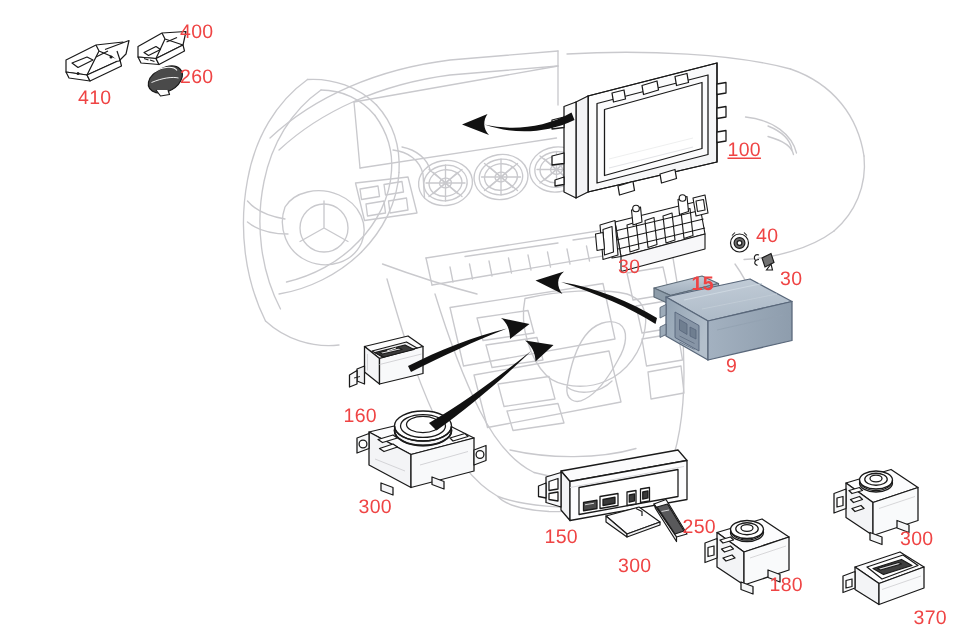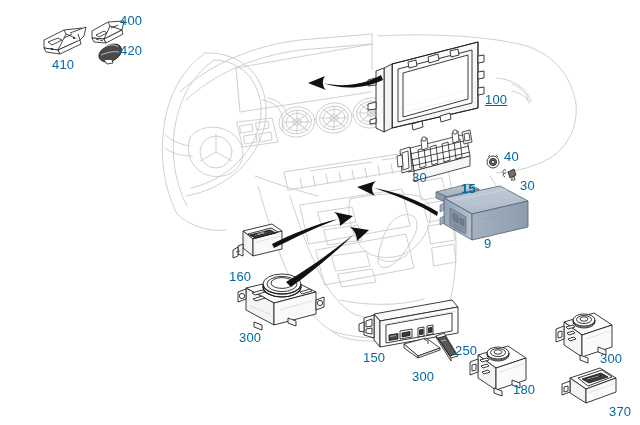--- a/index.html
+++ b/index.html
@@ -4,21 +4,21 @@
 <title>Parts Diagram</title>
 <style>
   html,body{margin:0;padding:0;background:#ffffff;}
   body{width:640px;height:425px;overflow:hidden;font-family:"Liberation Sans",sans-serif;}
   #stage{position:relative;width:640px;height:425px;background:#fff;}
   #stage svg{position:absolute;left:0;top:0;width:640px;height:425px;}
   .callout{
     position:absolute;
     font-family:"Liberation Sans",sans-serif;
     font-size:13px;
-    color:#0369a1;
+    color:#ef4444;
     line-height:1;
     white-space:nowrap;
     letter-spacing:0.2px;
   }
 </style>
 </head>
 <body>
 
 <div id="stage">
 
@@ -453,21 +453,21 @@
                C 310 268, 334 250, 354 234
                C 336 252, 312 272, 291 287 Z"></path>
       <path d="M350 227 L 369 230 L 357 241 C 357 235, 354 230, 350 227 Z"></path>
     </g>
 
   </g>
 </svg>
 
 <div class="callout" style="left:52px;  top:58px;">410</div>
 <div class="callout" style="left:120px; top:14px;">400</div>
-<div class="callout" style="left:120px; top:44px;">420</div>
+<div class="callout" style="left:120px; top:44px;">260</div>
 <div class="callout" style="left:485px; top:93px;text-decoration:underline;">100</div>
 <div class="callout" style="left:412px; top:171px;">30</div>
 <div class="callout" style="left:504px; top:150px;">40</div>
 <div class="callout" style="left:520px; top:179px;">30</div>
 <div class="callout" style="left:461px; top:182px;font-weight:bold;">15</div>
 <div class="callout" style="left:484px; top:237px;">9</div>
 <div class="callout" style="left:229px; top:270px;">160</div>
 <div class="callout" style="left:239px; top:331px;">300</div>
 <div class="callout" style="left:363px; top:351px;text-align:right;">150</div>
 <div class="callout" style="left:412px; top:370px;">300</div>

